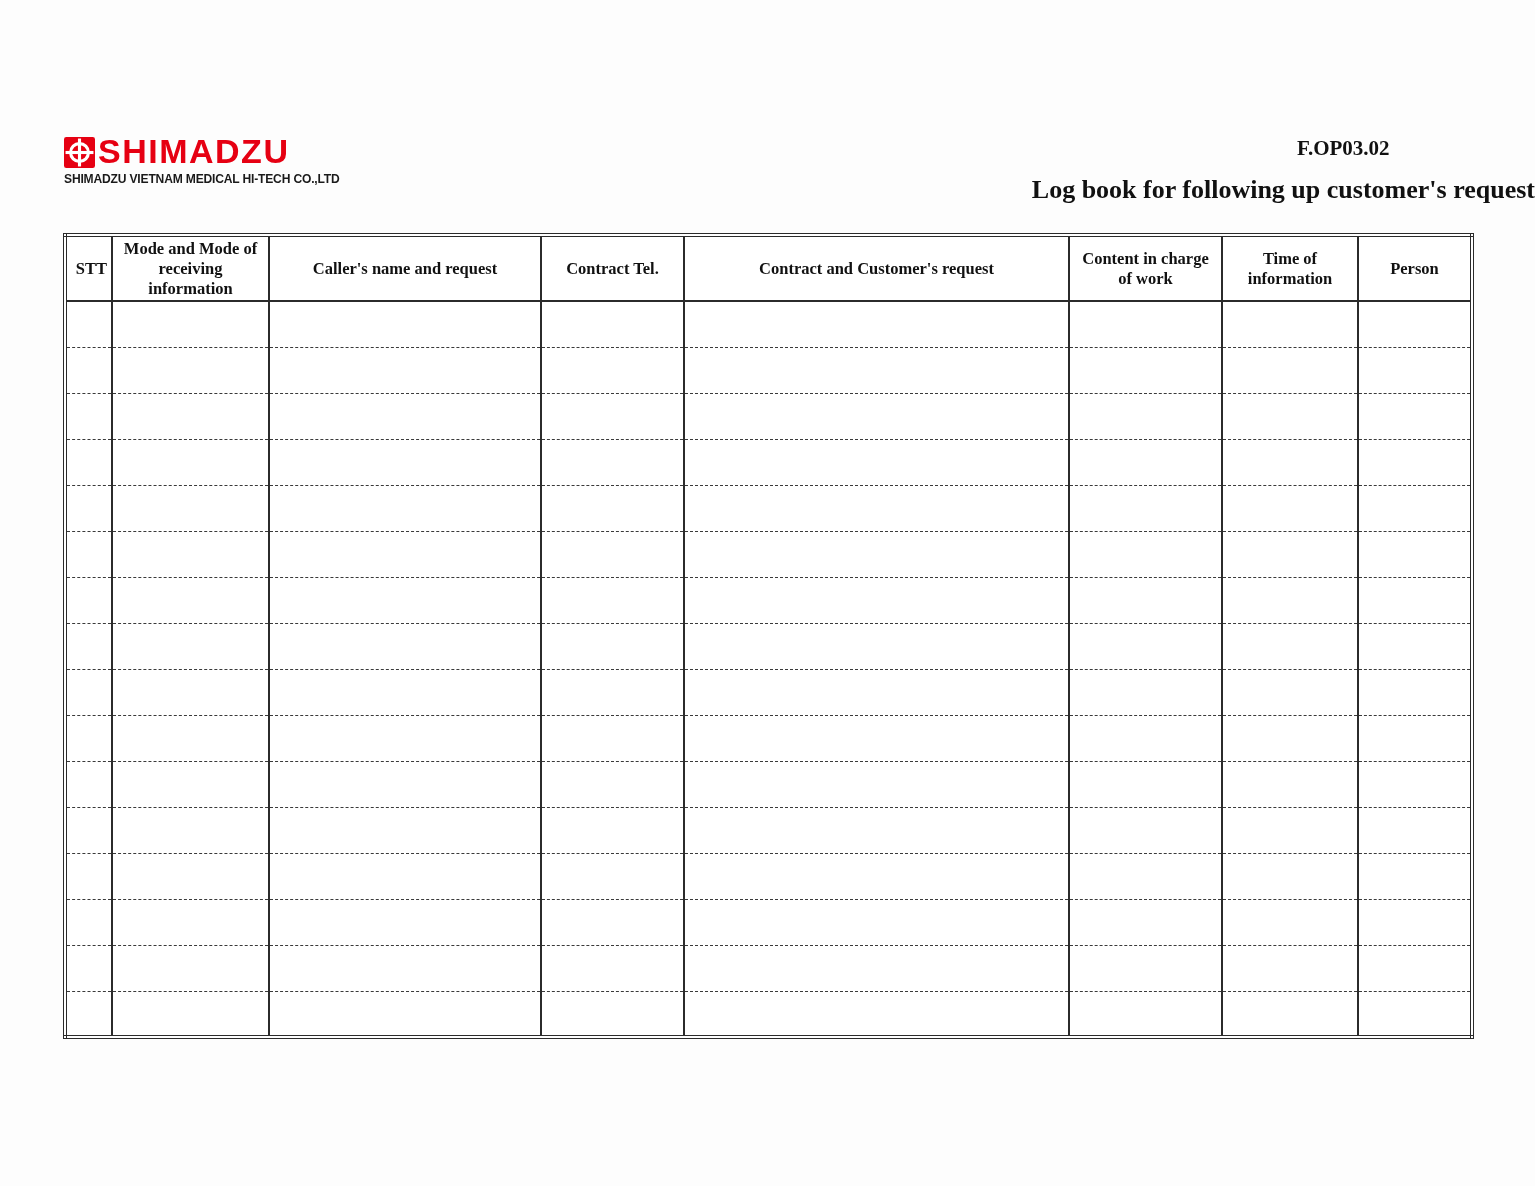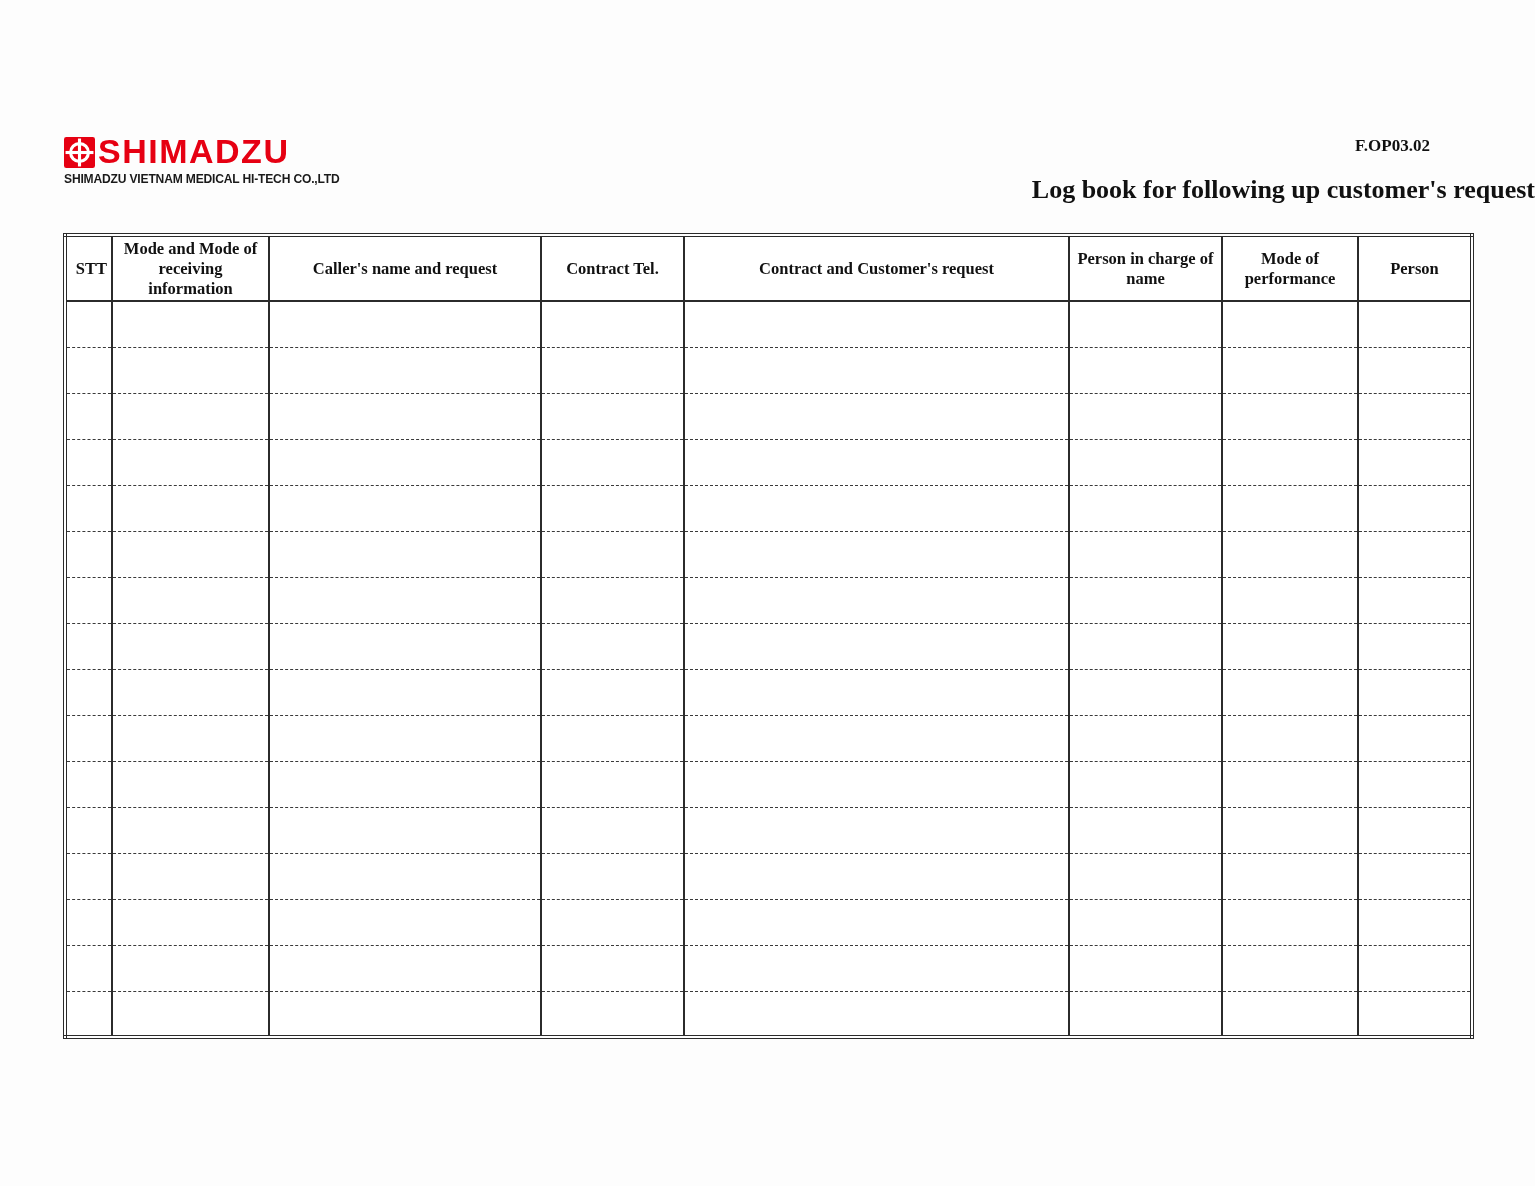--- a/index.html
+++ b/index.html
@@ -40,23 +40,23 @@
     margin-top: 2px;
     white-space: nowrap;
     transform: scaleX(0.93);
     transform-origin: left center;
     color: #1a1a1a;
   }
 
   
   .form-code {
     position: absolute;
-    left: 1355px;
+    left: 1297px;
     top: 136px;
-    font-size: 17px;
+    font-size: 21px;
     font-weight: bold;
   }
 
   
   .doc-title {
     position: absolute;
     top: 175px;
     left: 0;
     width: 100%;
     text-align: right;
@@ -131,22 +131,22 @@
       <col style="width:136px">
       <col style="width:114px">
     </colgroup>
     <thead>
       <tr>
         <th>STT</th>
         <th>Mode and Mode of receiving information</th>
         <th>Caller's name and request</th>
         <th>Contract Tel.</th>
         <th>Contract and Customer's request</th>
-        <th>Person in charge of name</th>
-        <th>Mode of performance</th>
+        <th>Content in charge of work</th>
+        <th>Time of information</th>
         <th>Person</th>
       </tr>
     </thead>
     <tbody>
         <tr>
           <td></td>
           <td></td>
           <td></td>
           <td></td>
           <td></td>

